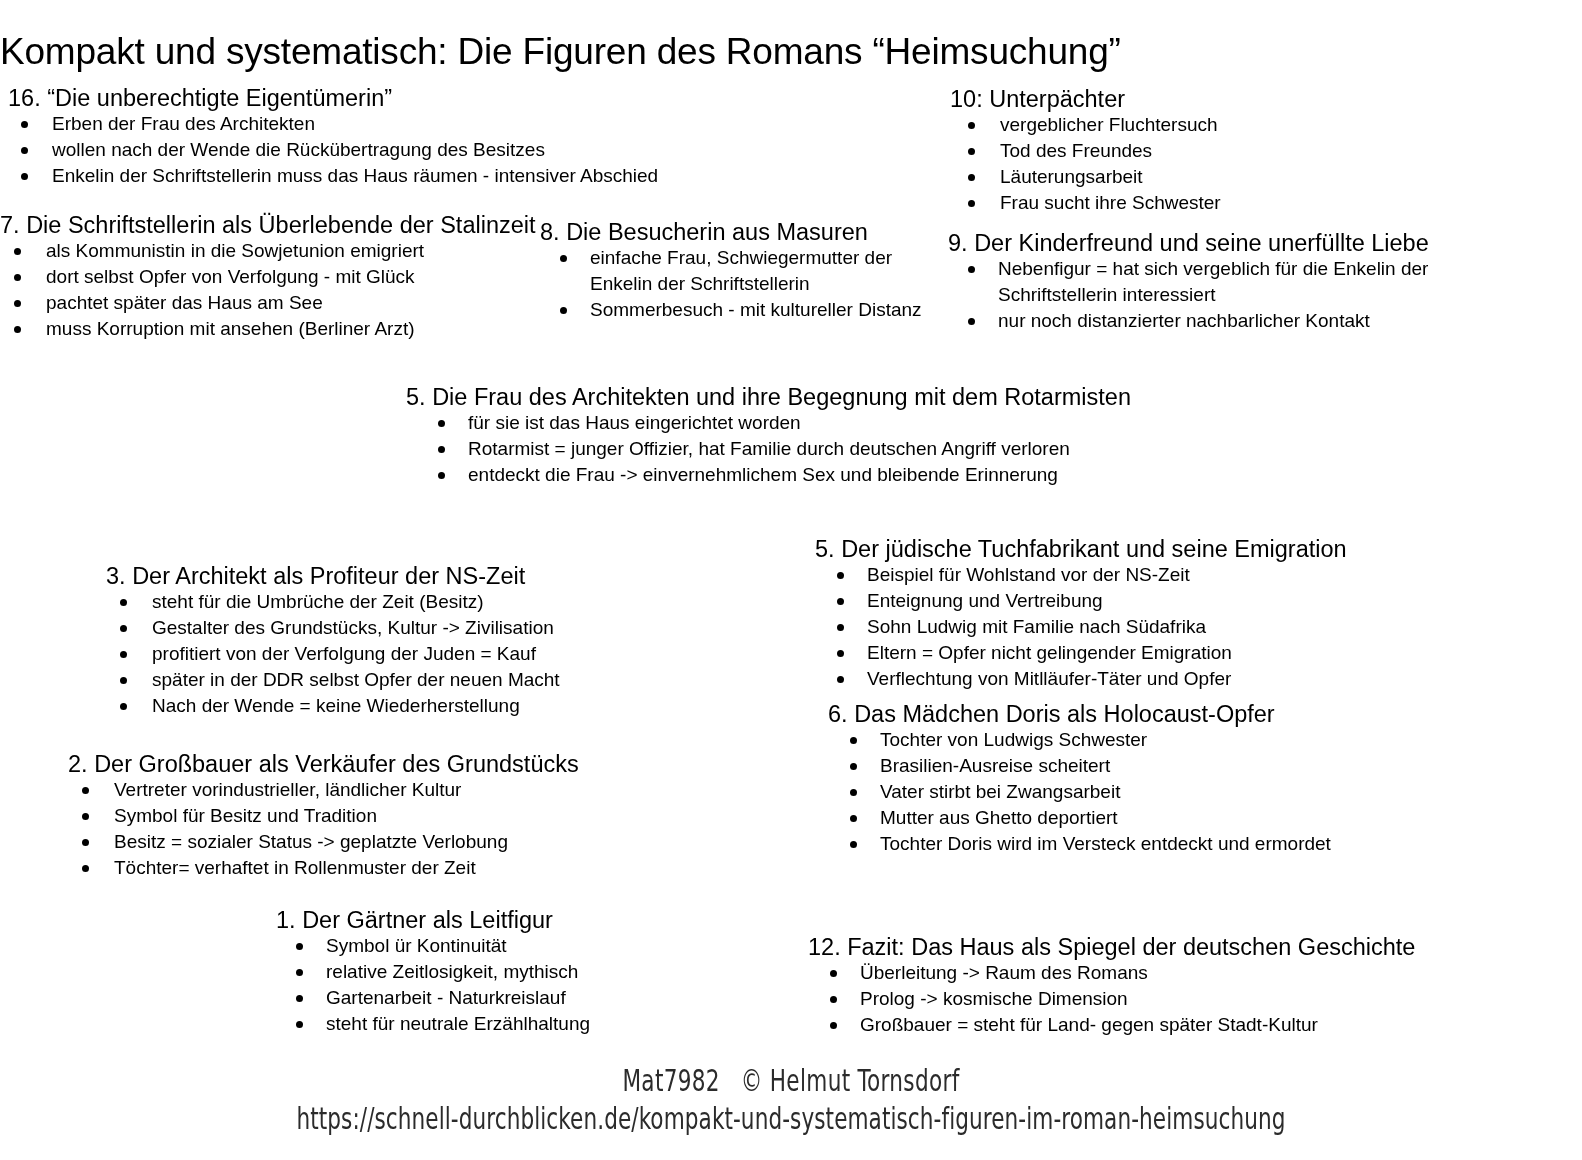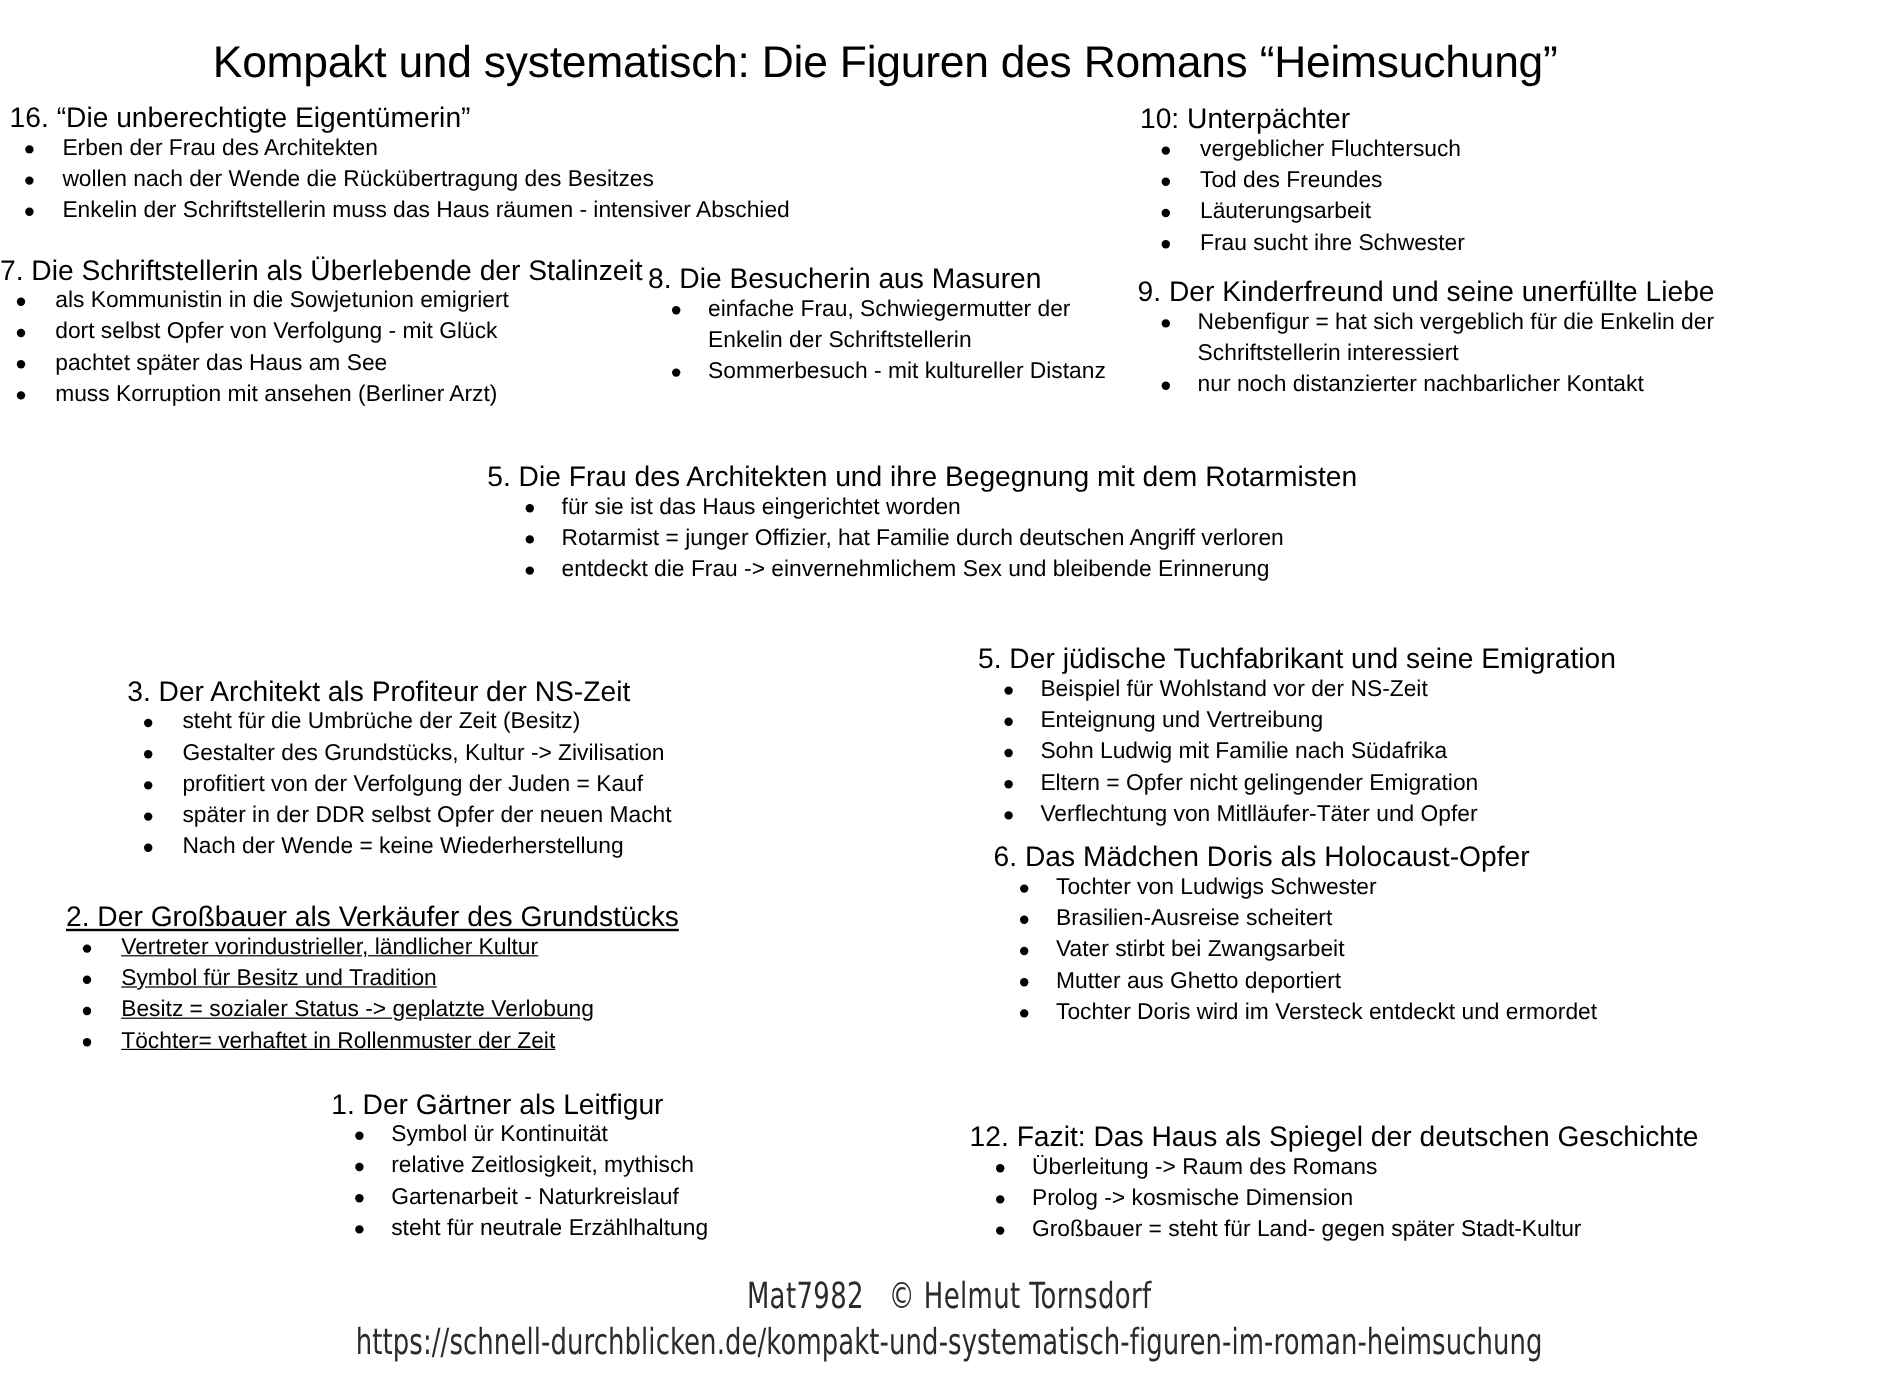--- a/index.html
+++ b/index.html
@@ -23,21 +23,21 @@
     width: 1582px;
     height: 1160px;
   }
 
   
   .page-title {
     position: absolute;
     top: 4px;
     left: 0;
     width: 1298px;
-    text-align: right;
+    text-align: left;
     font-size: 37px;
     line-height: 46px;
     font-weight: 400;
     letter-spacing: -0.2px;
     white-space: nowrap;
   }
 
   
   .block {
     position: absolute;
@@ -88,21 +88,21 @@
   #blk-10 { left: 950px; top: 86px;  width: 520px; }
 
   #blk-9  { left: 948px; top: 230px; width: 500px; }
 
   #blk-4  { left: 406px; top: 384px; width: 800px; }
 
   #blk-3  { left: 70px;  top: 563px; width: 620px; margin-left: 36px; }
 
   #blk-5  { left: 815px; top: 536px; width: 560px; }
 
-  #blk-2  { left: 55px;  top: 751px; width: 620px; text-decoration: underline; }
+  #blk-2  { left: 68px;  top: 751px; width: 620px; }
 
   #blk-6  { left: 828px; top: 701px; width: 640px; }
 
   #blk-1  { left: 276px; top: 907px; width: 420px; }
 
   #blk-12 { left: 808px; top: 934px; width: 640px; }
 
   
   #blk-7  ul > li,
   #blk-3  ul > li,

